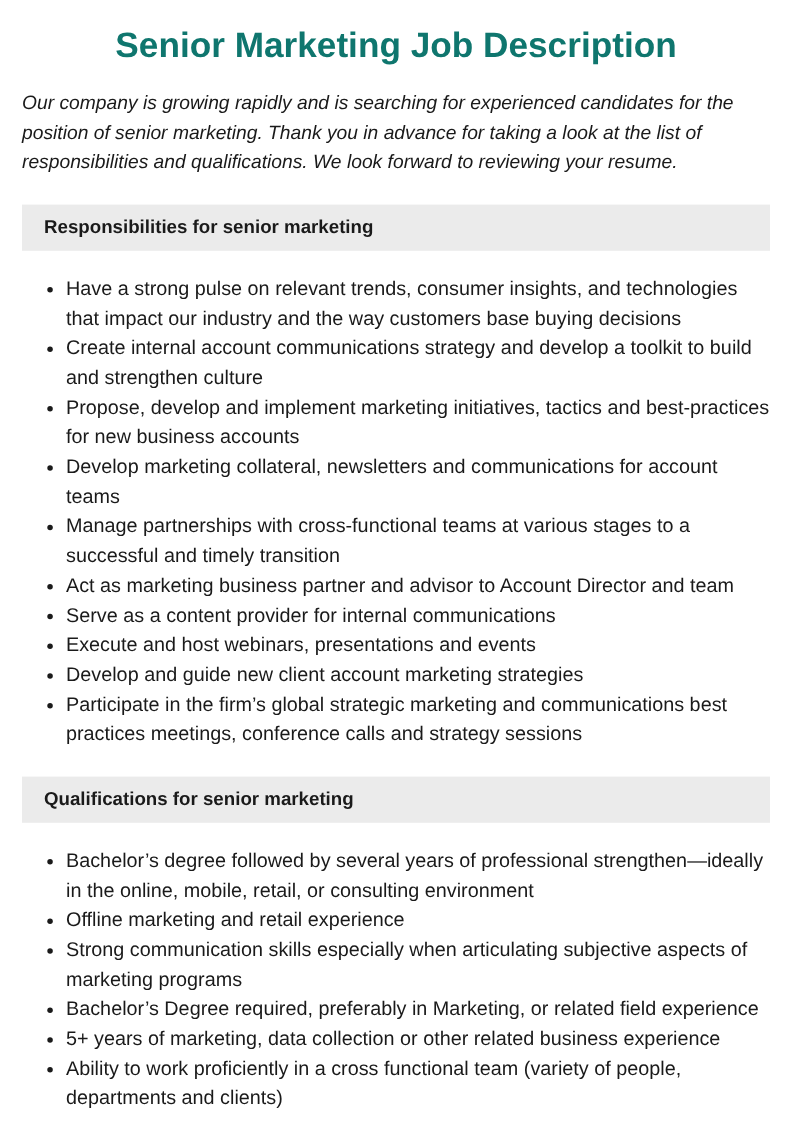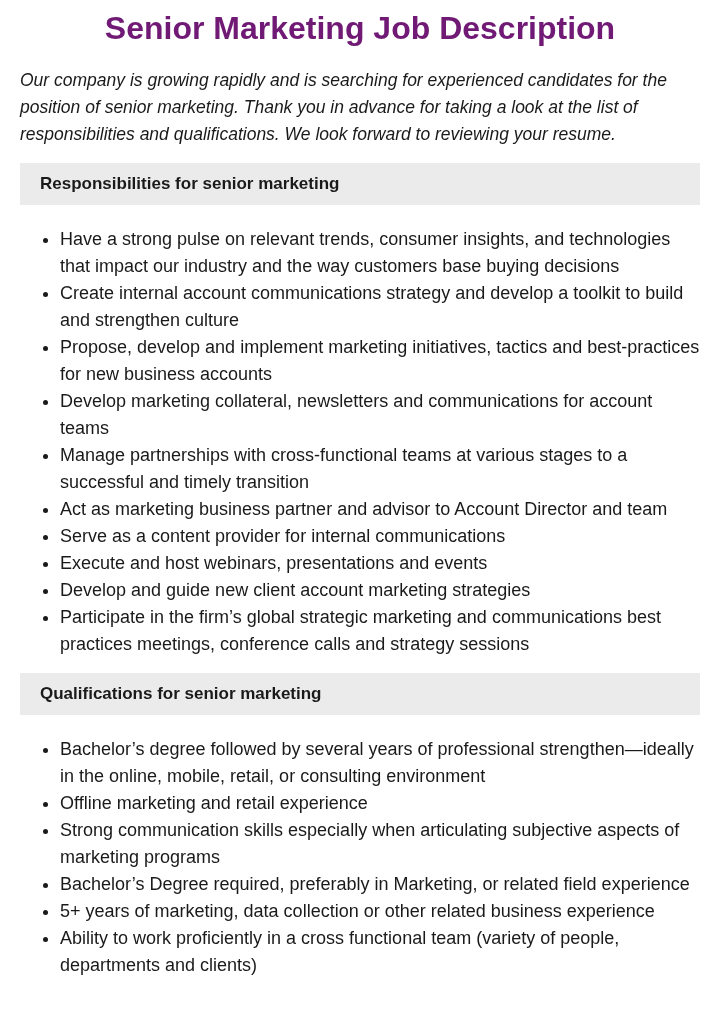--- a/index.html
+++ b/index.html
@@ -3,30 +3,30 @@
   <meta charset="utf-8">
   <style>
     html, body { margin: 0; padding: 0; background: #ffffff; }
     body {
       width: 720px; height: 1030px; overflow: hidden;
       font-family: "Liberation Sans", sans-serif;
       color: #1a1a1a;
     }
     .page { padding: 0 20px 0 20px; }
     h1 {
-      margin: 0; padding-top: 7px;
+      margin: 0; padding-top: 20px;
       font-size: 32px; line-height: 42px; font-weight: bold;
-      text-align: center; color: #701a75;
+      text-align: center; color: #0f766e;
     }
     .intro {
       margin: 18px 0 0 0;
       font-size: 17.5px; line-height: 27px; font-style: italic;
     }
     .section-header {
-      margin-top: 15px;
+      margin-top: 25px;
       background: #ebebeb;
       height: 42px; line-height: 42px;
       padding-left: 20px;
       font-size: 17px; font-weight: bold; color: #1a1a1a;
     }
     ul {
       margin: 21px 0 0 0; padding-left: 40px;
       font-size: 18px; line-height: 27px;
     }
     ul li { padding-left: 0; }

